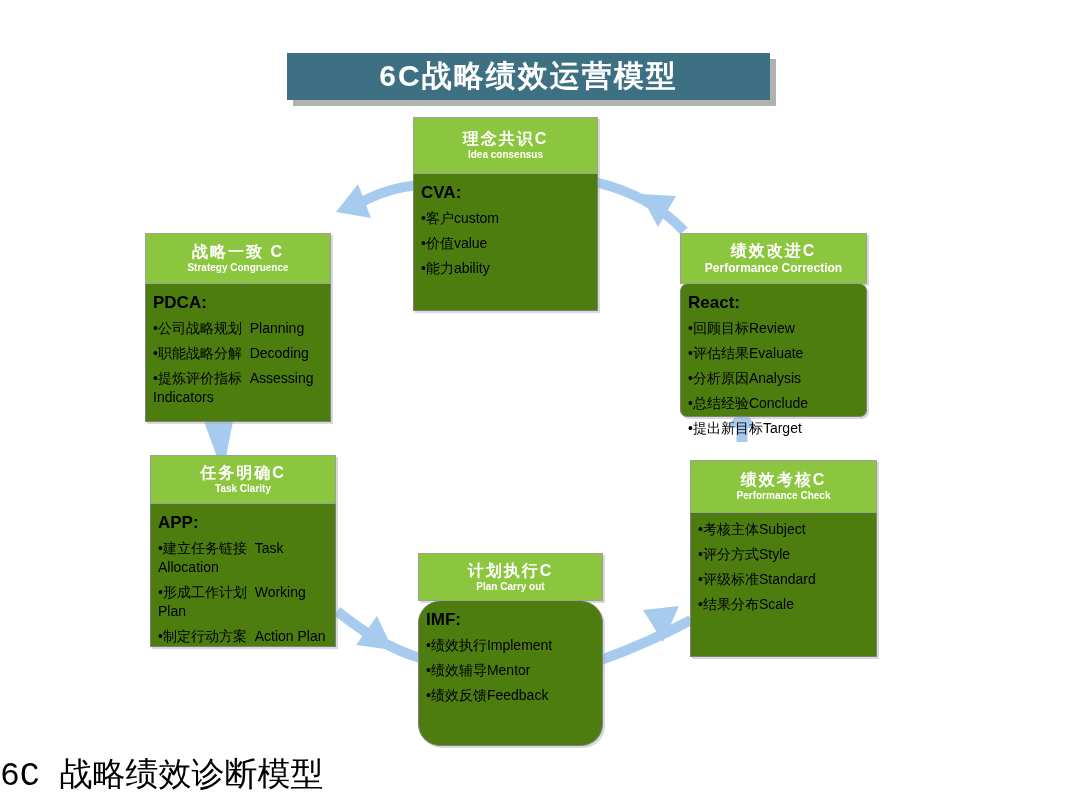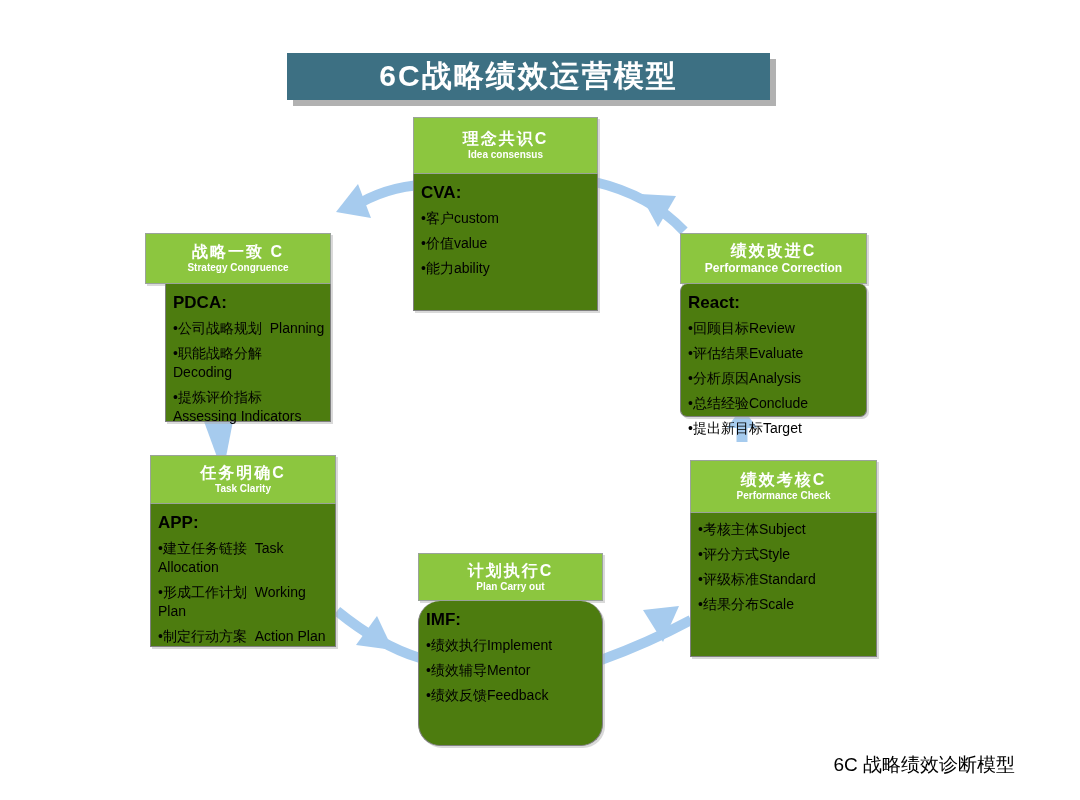--- a/index.html
+++ b/index.html
@@ -29,22 +29,22 @@
   .node-header .cn{font-size:16px;letter-spacing:2px;white-space:nowrap;}
   .node-header .en{font-size:10px;letter-spacing:0;white-space:nowrap;}
   .node-body{
     background:#4d7c0f;border:1px solid #7f7f7f;border-top:none;
     padding:7px 4px 4px 7px;color:#000;box-shadow:2px 2px 0 rgba(170,170,170,.45);
   }
   .acronym{font-size:17px;font-weight:bold;margin:2px 0 6px 0;}
   .item{font-size:14px;line-height:1.35;margin:0 0 6px 0;white-space:pre-wrap;}
   
   .caption{
-    position:absolute;left:0;top:752px;width:1015px;text-align:right;z-index:2;
-    font-family:Liberation Sans, sans-serif;font-size:19px;color:#000;
+    position:absolute;left:0;top:752px;width:1015px;text-align:left;z-index:2;
+    font-family:Liberation Mono, monospace;font-size:33px;color:#000;
   }
 </style>
 </head>
 <body>
 
 <div class="canvas">
 
   <svg class="arrows" width="1080" height="800" viewBox="0 0 1080 800">
 
     <g>
@@ -92,21 +92,21 @@
       <div class="item">•价值value</div>
       <div class="item">•能力ability</div>
     </div>
   </div>
 
   <div class="node" style="left:145px;top:233px;width:186px;">
     <div class="node-header" style="height:49px;">
       <span class="cn">战略一致 C</span>
       <span class="en">Strategy Congruence</span>
     </div>
-    <div class="node-body" style="height:126px;margin-left:20px;">
+    <div class="node-body" style="height:126px;">
       <div class="acronym">PDCA:</div>
       <div class="item">•公司战略规划  Planning</div>
       <div class="item">•职能战略分解  Decoding</div>
       <div class="item">•提炼评价指标  Assessing Indicators</div>
     </div>
   </div>
 
   <div class="node" style="left:680px;top:233px;width:187px;">
     <div class="node-header" style="height:49px;">
       <span class="cn">绩效改进C</span>

